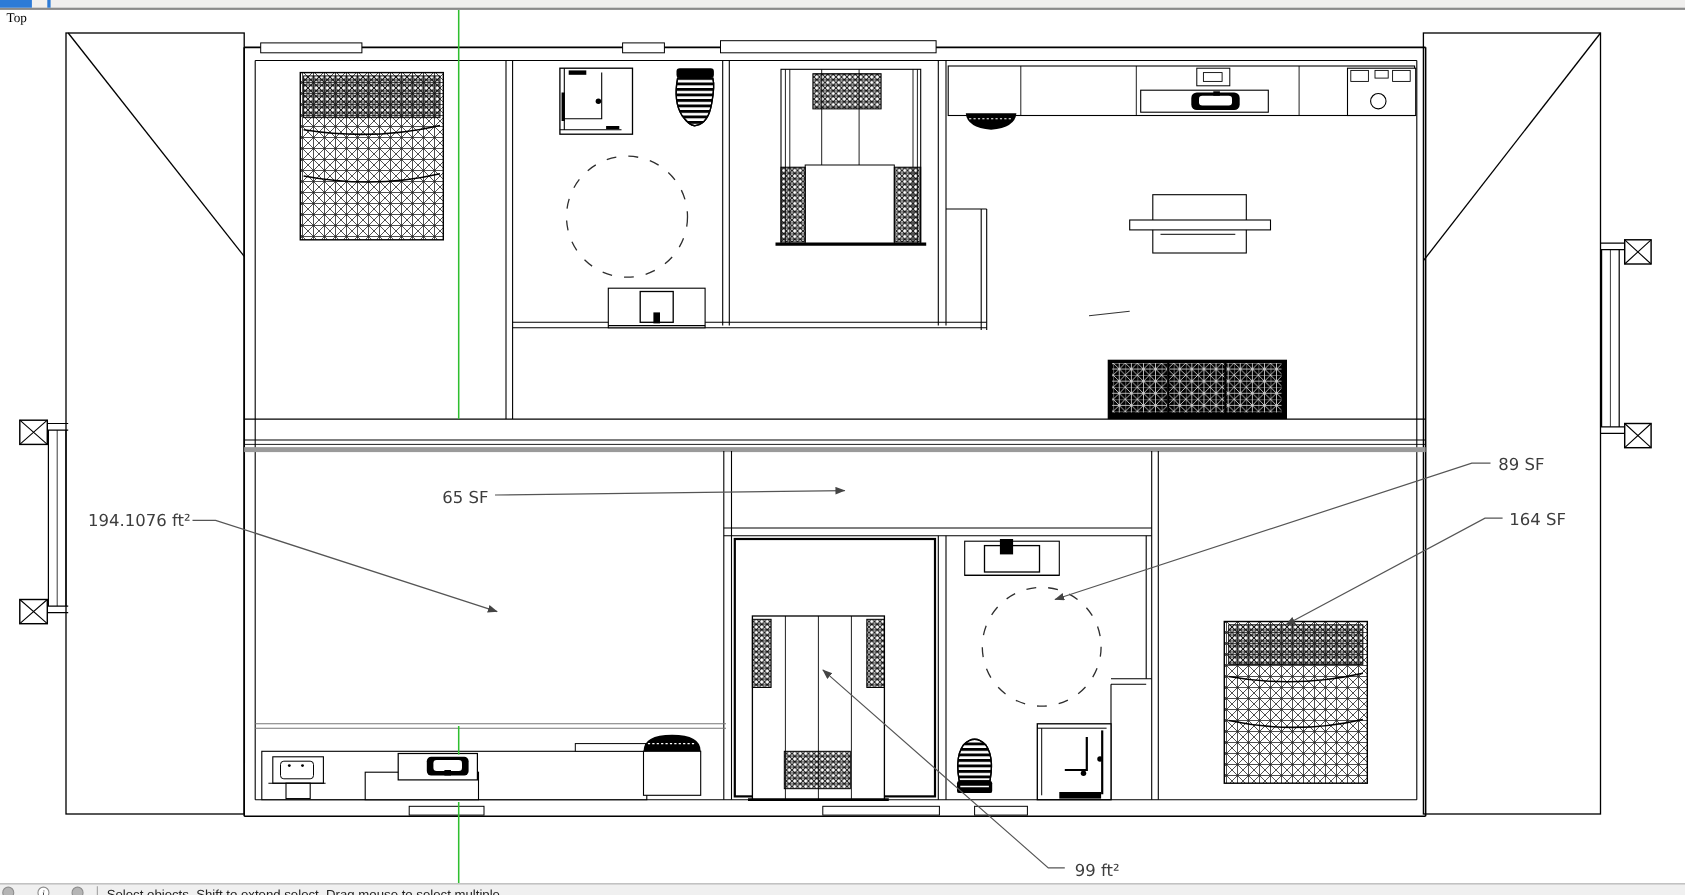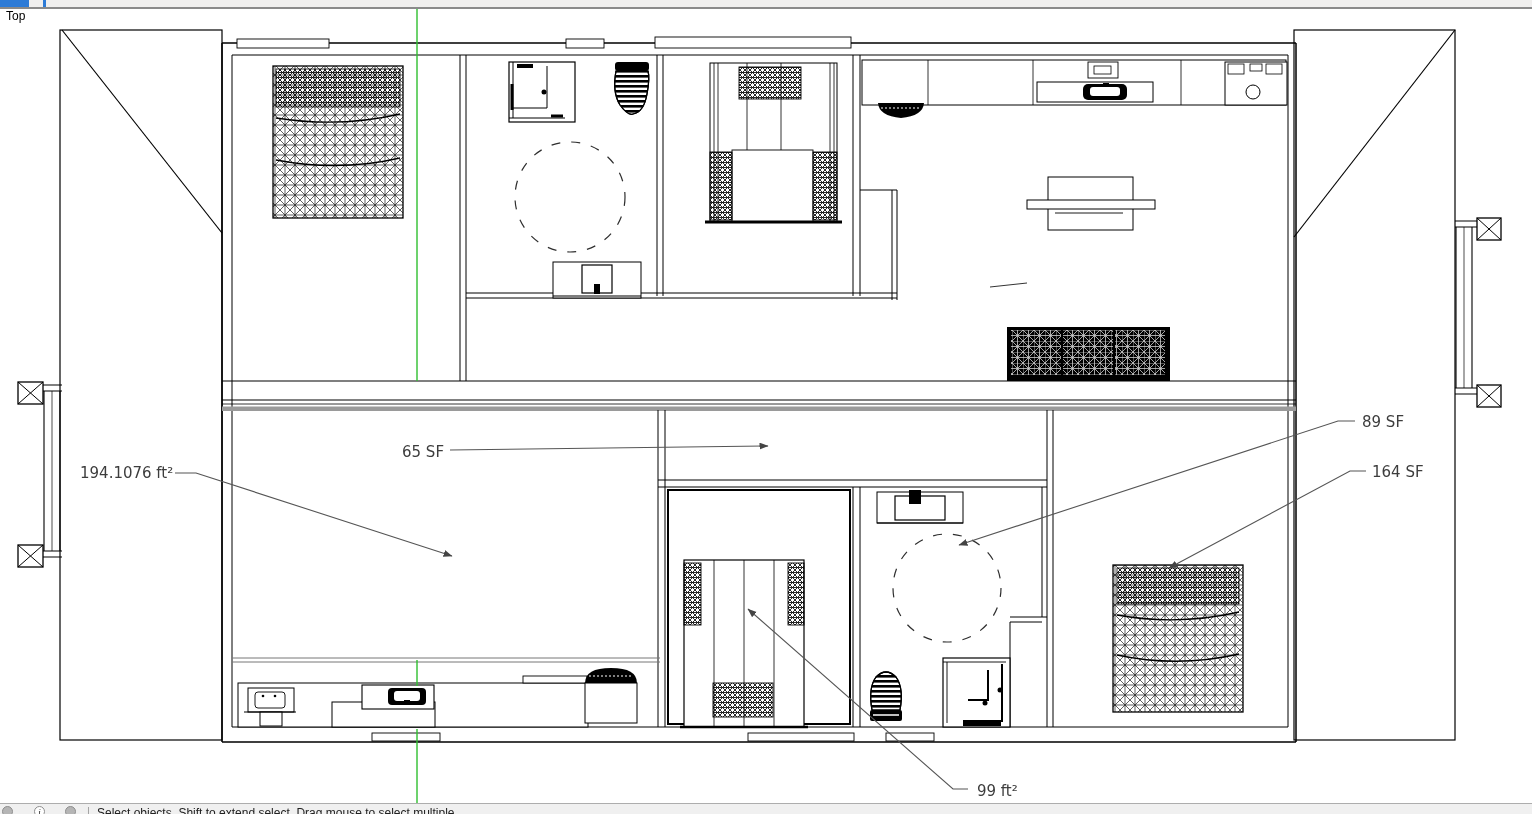--- a/index.html
+++ b/index.html
@@ -5,21 +5,21 @@
   html,body{margin:0;padding:0;}
   body{width:1532px;height:814px;overflow:hidden;background:#fff;}
   .stage{position:relative;width:1532px;height:814px;background:#fff;
          font-family:"Liberation Sans",sans-serif;}
   
   .topbar{position:absolute;top:0;left:0;right:0;height:7px;background:#f0efee;
           border-bottom:2px solid #8a8a8a;}
   .tab-active{position:absolute;top:0;left:0;width:29px;height:7px;background:#2d7bd7;}
   .tab-partial{position:absolute;top:0;left:43px;width:3px;height:7px;background:#2d7bd7;}
   .vplabel{position:absolute;top:9px;left:6px;font-size:12px;color:#000;
-           font-family:Liberation Sans, sans-serif;}
+           font-family:Liberation Serif, serif;}
   
   .canvas{position:absolute;top:9px;left:0;width:1532px;height:794px;}
   
   .statusbar{position:absolute;top:803px;left:0;right:0;height:20px;background:#f0f0f0;
              border-top:1px solid #adadad;}
   .sicon{position:absolute;top:2px;width:11px;height:11px;border-radius:50%;
          background:#b5b5b5;border:1px solid #8e8e8e;box-sizing:border-box;}
   .sicon.white{background:#fff;color:#222;font-size:9px;text-align:center;line-height:10px;
                font-family:"Liberation Serif",serif;font-style:italic;}
   .ssep{position:absolute;top:1px;left:87px;font-size:11px;color:#9a9a9a;}

